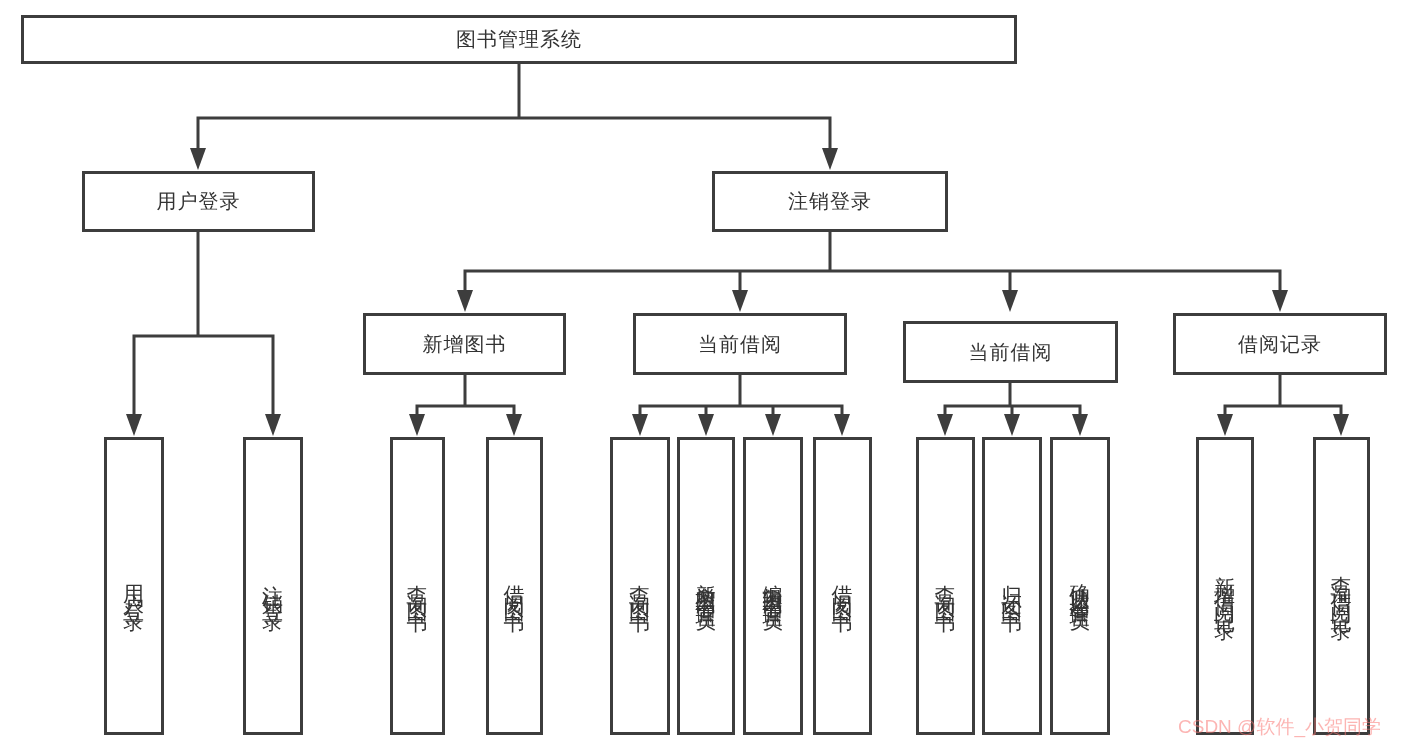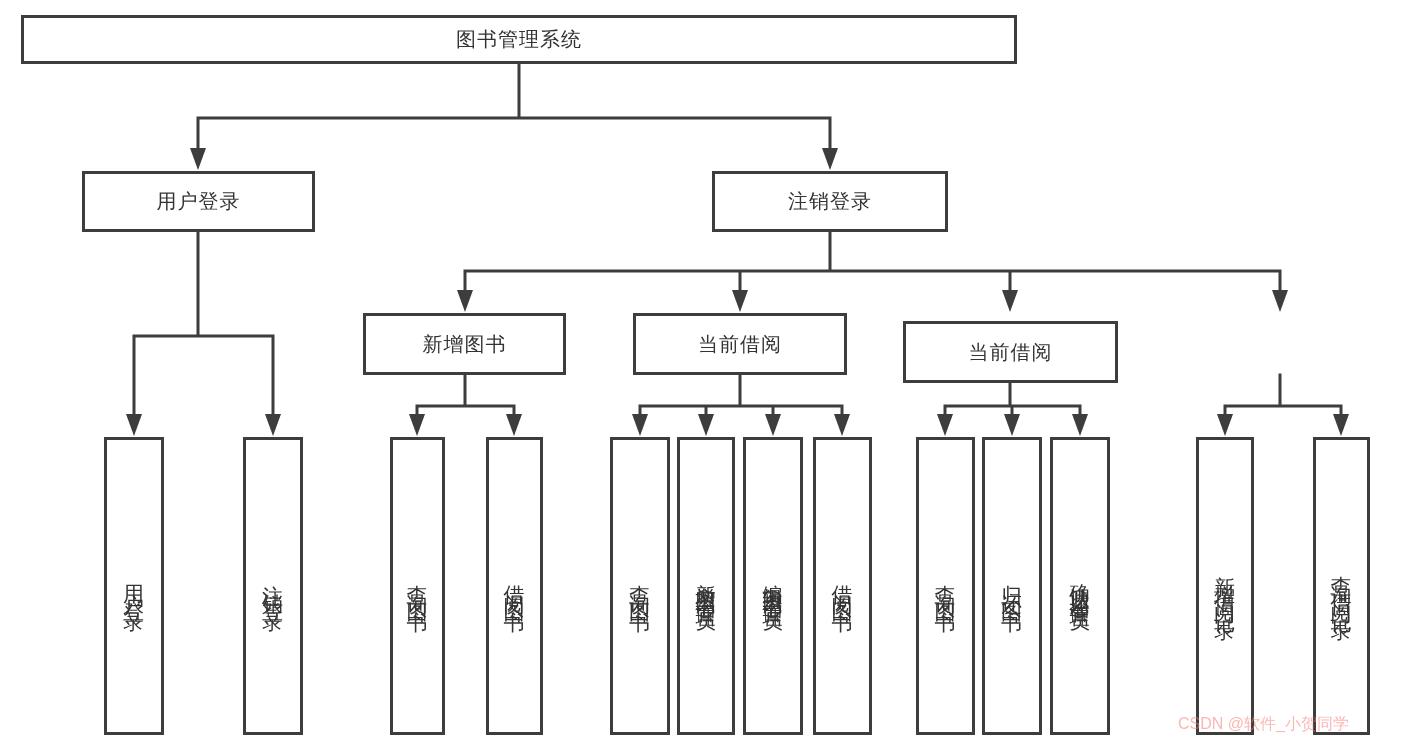--- a/index.html
+++ b/index.html
@@ -34,21 +34,21 @@
     text-orientation:mixed;
     font-size:21px;
     letter-spacing:9px;
     line-height:1;
     white-space:nowrap;
   }
   .node.v.tight span{letter-spacing:4px;font-size:20px;}
   .watermark{
     position:absolute;
     left:1178px;top:714px;
-    font-size:16px;
+    font-size:19px;
     color:var(--watermark);
     white-space:nowrap;
     z-index:5;
   }
 </style>
 </head>
 <body>
 
 <div class="canvas">
 
@@ -108,20 +108,23 @@
 
   <div class="node h" style="left:363px;top:313px;width:203px;height:62px;">
     <span>新增图书</span>
   </div>
   <div class="node h" style="left:633px;top:313px;width:214px;height:62px;">
     <span>当前借阅</span>
   </div>
   <div class="node h" style="left:903px;top:313px;width:215px;height:62px;margin-top:8px;">
     <span>当前借阅</span>
   </div>
+  <div class="node h" style="left:1173px;top:313px;width:214px;height:62px;">
+    <span>借阅记录</span>
+  </div>
 
   <div class="node v" style="left:104px;top:437px;width:60px;height:298px;">
     <span>用户登录</span>
   </div>
   <div class="node v" style="left:243px;top:437px;width:60px;height:298px;">
     <span>注销登录</span>
   </div>
 
   <div class="node v" style="left:390px;top:437px;width:55px;height:298px;">
     <span>查询图书</span>

